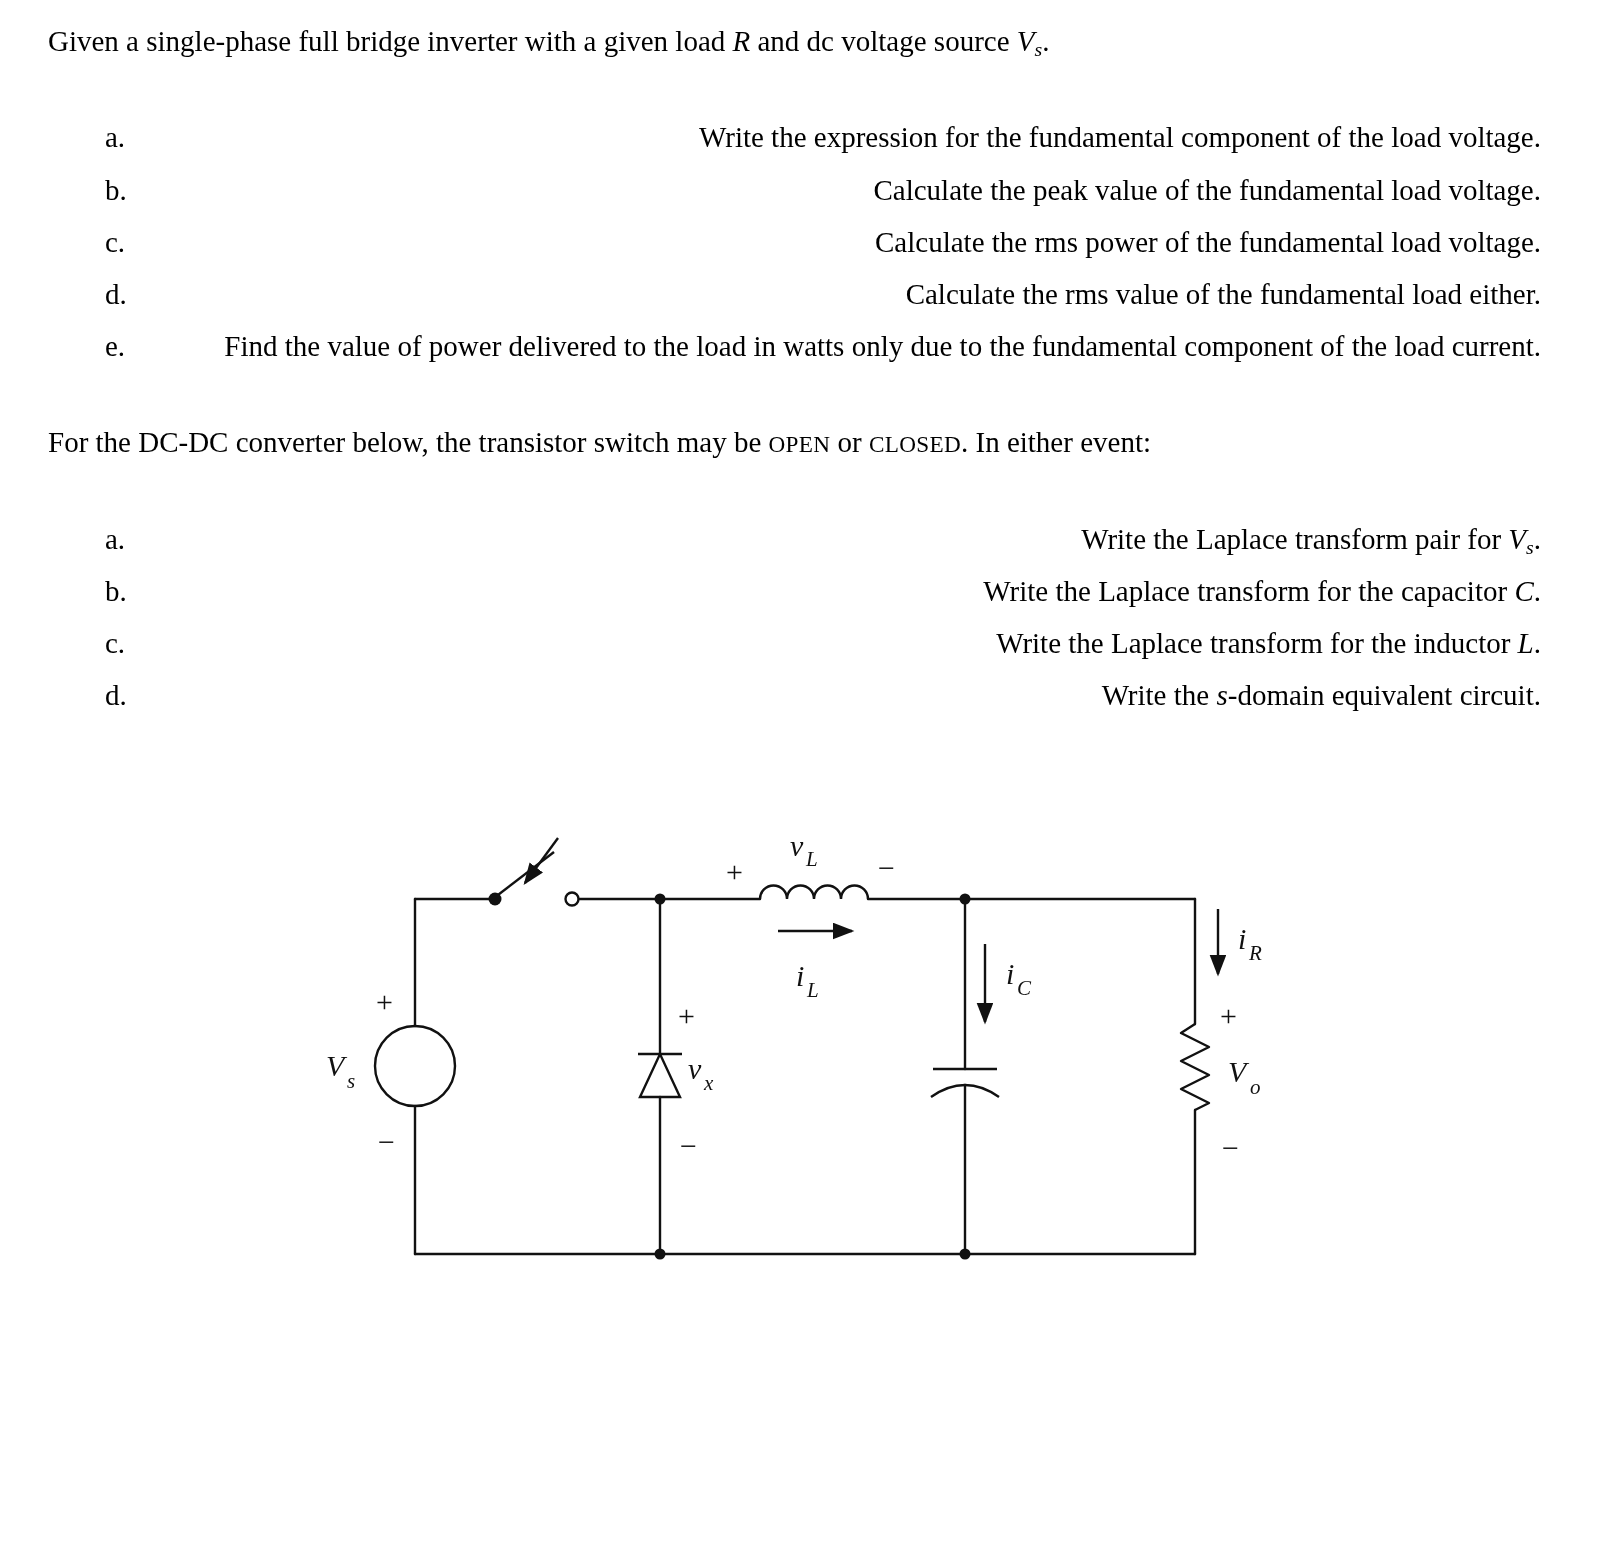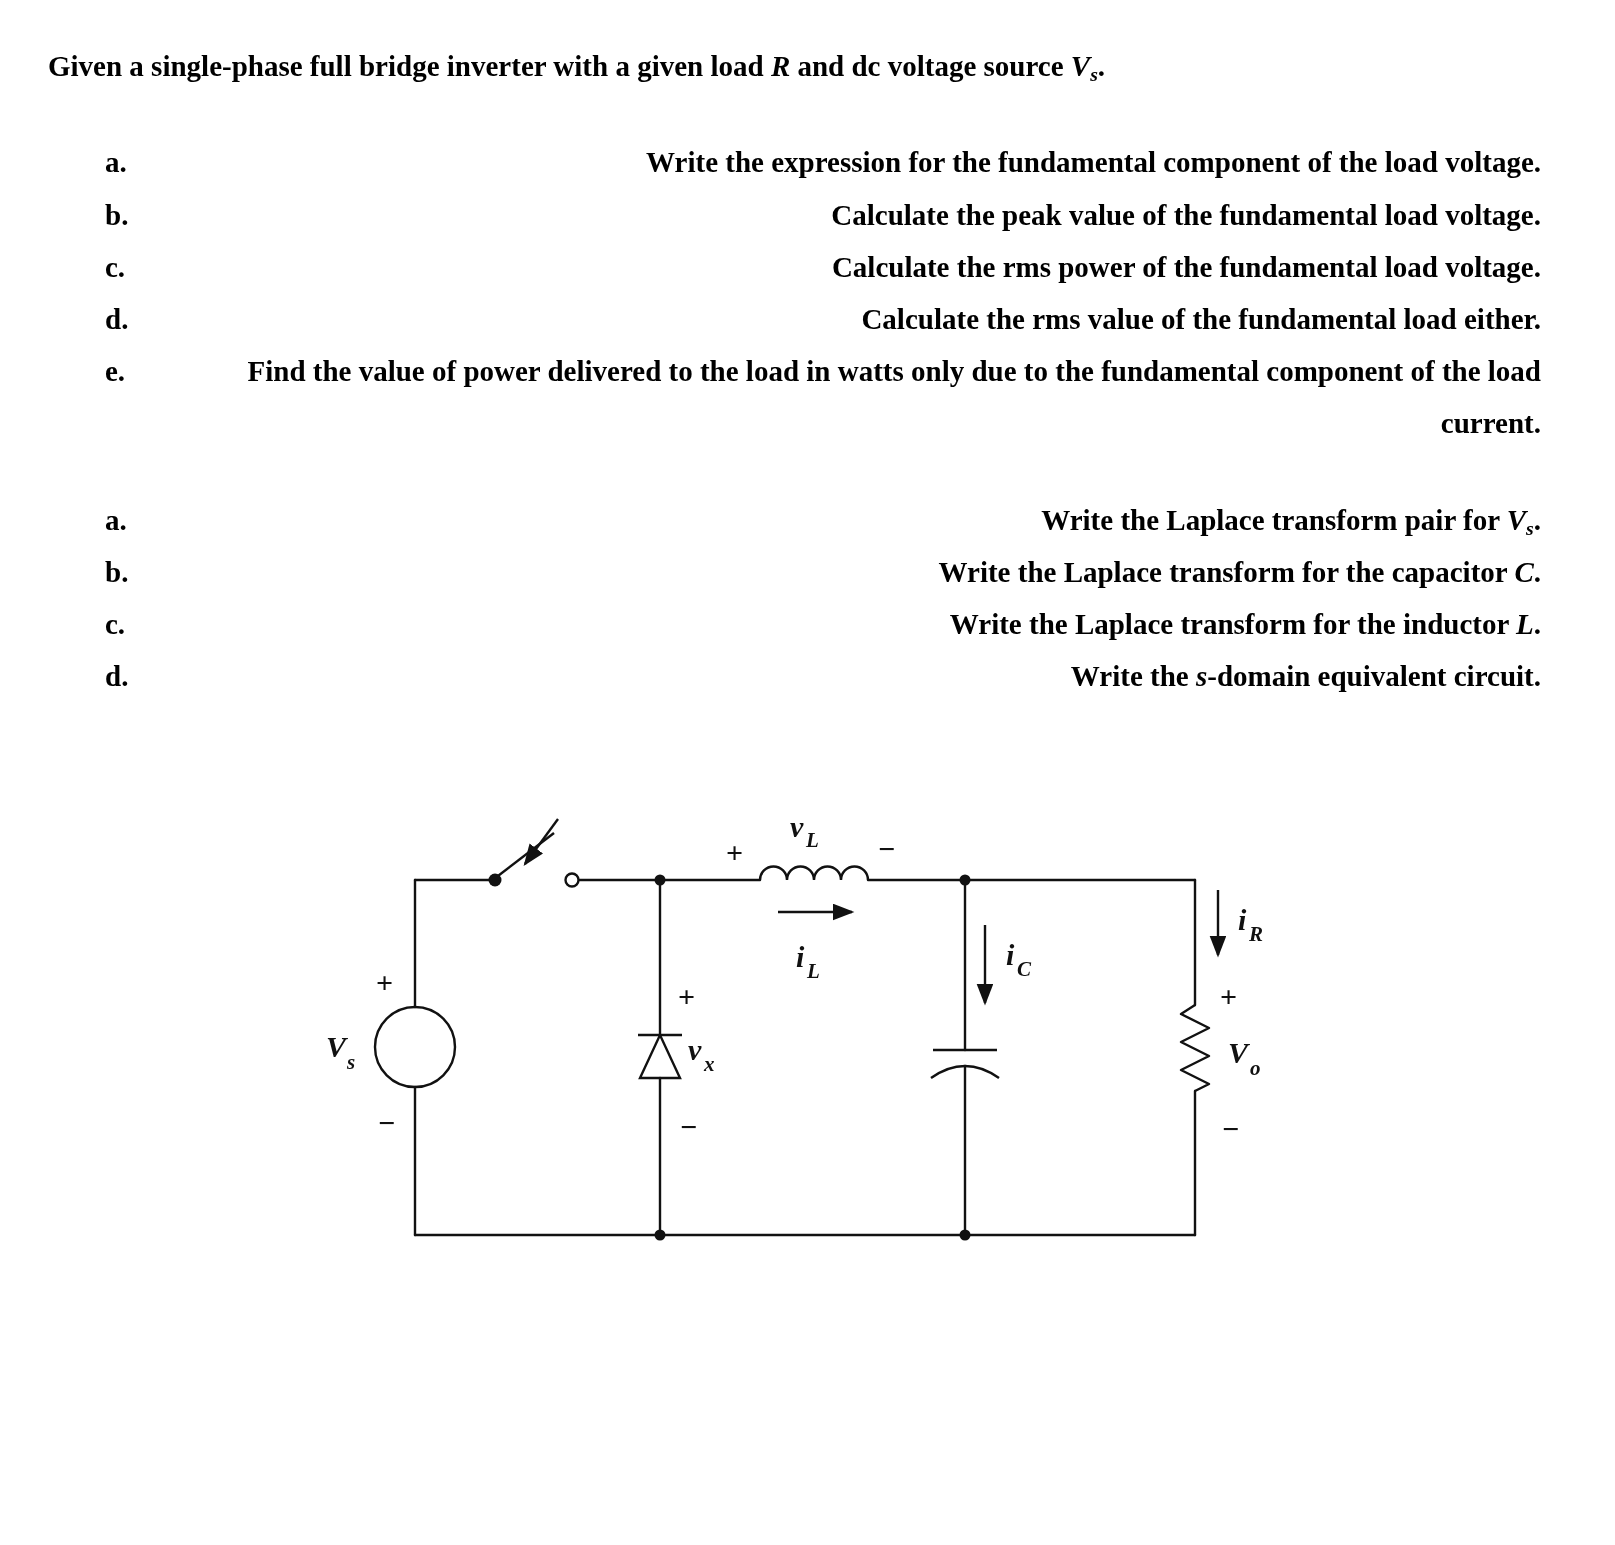--- a/index.html
+++ b/index.html
@@ -1,21 +1,21 @@
 <!DOCTYPE html>
 <html><head>
 <meta charset="utf-8">
 <style>
   html,body{margin:0;padding:0;background:#ffffff;}
   body{
     width:1615px;height:1545px;overflow:hidden;
     font-family:"Liberation Serif", serif;
     font-size:29px;color:#000;
   }
-  .doc{padding:40px 50px 0 48px;font-weight:bold;}
+  .doc{padding:15px 50px 0 48px;}
   .para{margin:0 0 44px 0;line-height:1.8;}
   .para.narrow{max-width:1495px;}
   .list{margin:0 0 44px 57px;}
   .li{display:flex;line-height:1.8;align-items:flex-start;}
   .li-label{flex:0 0 56px;}
   .li-text{flex:1 1 auto;max-width:1380px;text-align:right;}
   .seg-n{font-style:normal;}
   .seg-i{font-style:italic;}
   .seg-sub-i{font-style:italic;font-size:0.68em;vertical-align:-0.25em;}
   .seg-sc{font-size:0.8em;letter-spacing:0.3px;}
@@ -49,20 +49,21 @@
       <span class="li-label">d.</span>
       <span class="li-text"><span class="seg-n">Calculate the rms value of the fundamental load either.</span></span>
     </div>
     <div class="li">
       <span class="li-label">e.</span>
       <span class="li-text"><span class="seg-n">Find the value of power delivered to the load in watts only due to the fundamental component of the load current.</span></span>
     </div>
   </div>
 
 
+  <p class="para"><span class="seg-n">For the DC-DC converter below, the transistor switch may be </span><span class="seg-sc">OPEN</span><span class="seg-n"> or </span><span class="seg-sc">CLOSED</span><span class="seg-n">. In either event:</span></p>
 
   <div class="list">
     <div class="li">
       <span class="li-label">a.</span>
       <span class="li-text"><span class="seg-n">Write the Laplace transform pair for </span><span class="seg-i">V</span><span class="seg-sub-i">s</span><span class="seg-n">.</span></span>
     </div>
     <div class="li">
       <span class="li-label">b.</span>
       <span class="li-text"><span class="seg-n">Write the Laplace transform for the capacitor </span><span class="seg-i">C</span><span class="seg-n">.</span></span>
     </div>

